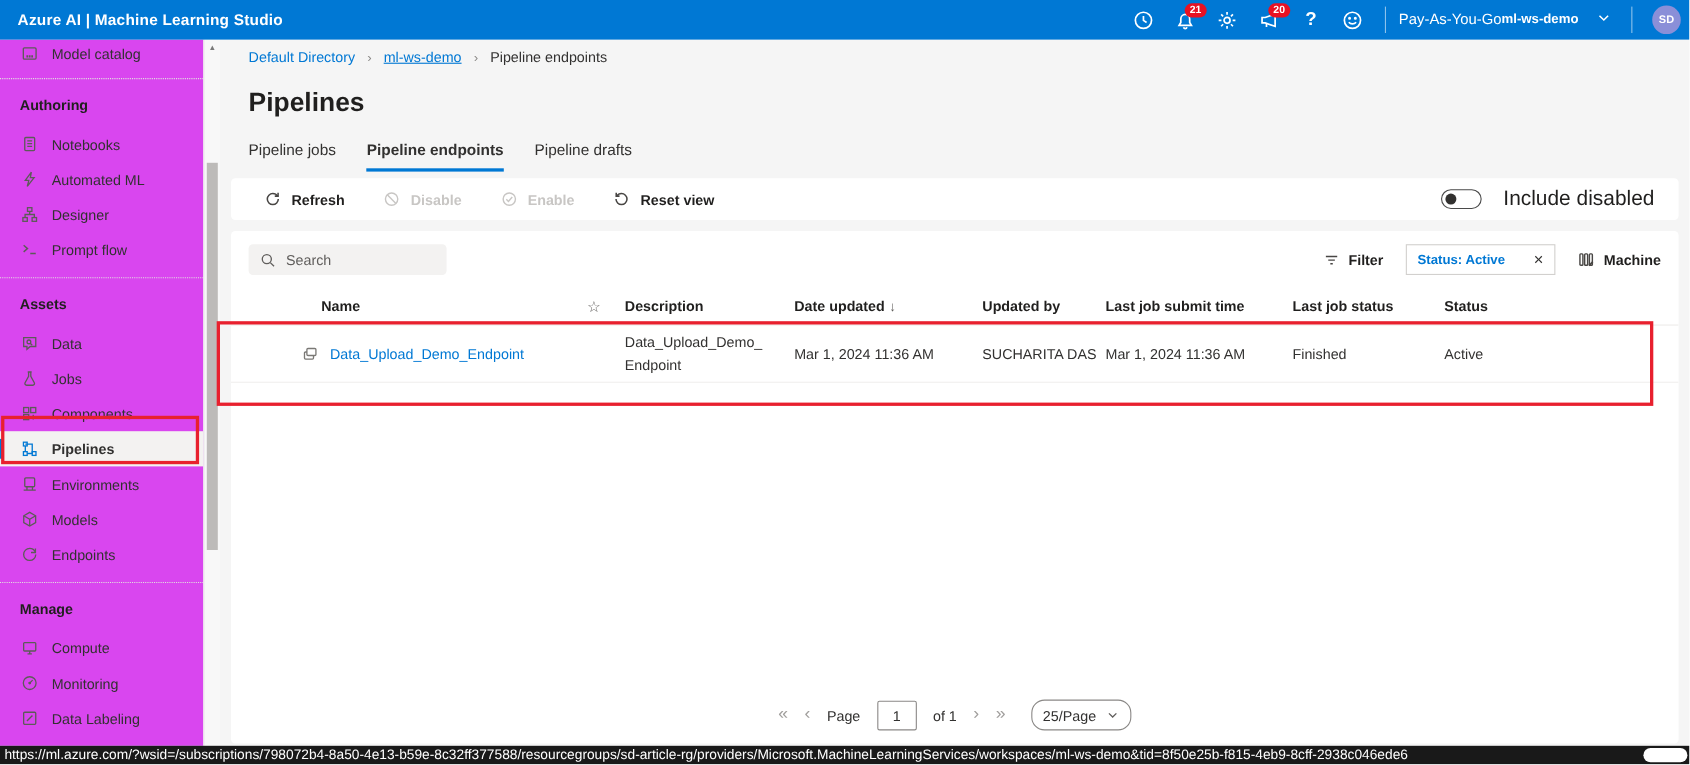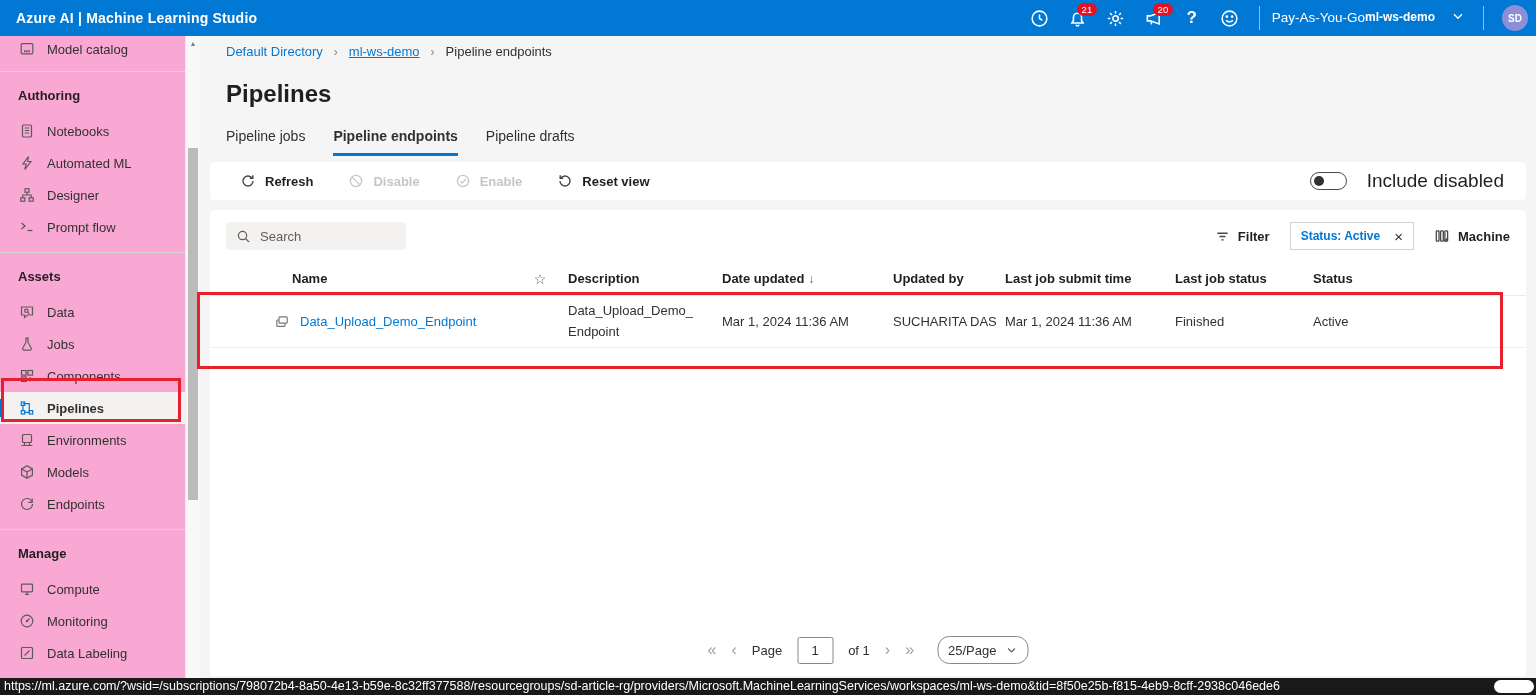--- a/index.html
+++ b/index.html
@@ -11,31 +11,31 @@
 
   
   .topbar{position:absolute; top:0; left:0; right:0; height:36px; background:var(--accent);
           color:#fff; display:flex; align-items:center; z-index:5;}
   .topbar-title{font-size:14px; font-weight:bold; padding-left:16px; letter-spacing:.2px;}
   .topbar-right{margin-left:auto; display:flex; align-items:center; gap:4px; padding-right:8px;}
   .tb-icon{width:34px; height:30px; display:flex; align-items:center; justify-content:center;
            position:relative; color:#fff; cursor:pointer;}
   .tb-icon svg{display:block;}
   .badge{position:absolute; top:0px; right:-2px; background:var(--badge); color:#fff; font-size:9.5px;
-         border-radius:9px; padding:1.5px 4.5px; font-weight:normal; line-height:1;}
+         border-radius:9px; padding:1.5px 4.5px; font-weight:bold; line-height:1;}
   .tb-divider{width:1px; height:24px; background:rgba(255,255,255,.55); margin:0 8px;}
   .account{display:flex; flex-direction:row; line-height:1.25; font-size:13.5px; text-align:left;}
   .account .ws{font-size:12px; font-weight:bold;}
   .chevron-dn{margin:0 6px 0 12px;}
   .avatar{width:26px; height:26px; border-radius:50%; background:#8a8fd8; color:#fff; font-size:10px;
           font-weight:bold; display:flex; align-items:center; justify-content:center; margin-left:6px;}
   .help-glyph{font-size:17px; font-weight:bold;}
 
   
-  .sidebar{position:absolute; top:36px; left:0; width:185px; bottom:17px; background:#f9a8d4;
+  .sidebar{position:absolute; top:36px; left:0; width:185px; bottom:17px; background:#d946ef;
            overflow:hidden; font-size:13px; color:#323130; z-index:2;}
   .nav-item{display:flex; align-items:center; gap:12px; height:32px; padding-left:18px;
             position:relative; cursor:pointer; white-space:nowrap;}
   .nav-item.first{height:26px;}
   .nav-icon{width:17px; display:flex; justify-content:center; color:#5d5b58; flex:none;}
   .nav-item.selected{background:#f3f2f1; font-weight:bold;}
   .nav-item.selected .nav-icon{color:var(--accent);}
   .nav-item.selected::before{content:""; position:absolute; left:0; top:7px; bottom:7px; width:3px;
             background:var(--accent);}
   .section-header{font-weight:bold; font-size:13px; color:#201f1e; padding:16px 0 12px 18px;
@@ -75,21 +75,21 @@
   .card-top{height:52px; display:flex; align-items:center; padding:0 16px;}
   .searchbox{width:180px; height:28px; background:#f3f2f1; border-radius:4px; display:flex;
             align-items:center; gap:9px; padding:0 10px; color:#605e5c;}
   .searchbox input{border:none; outline:none; background:transparent; font-size:13px; width:130px;
             font-family:"Liberation Sans", sans-serif; color:#323130;}
   .searchbox input::placeholder{color:#605e5c;}
   .top-right{margin-left:auto; display:flex; align-items:center; gap:20px;}
   .filter-btn,.columns-btn{display:flex; align-items:center; gap:8px; font-size:13px; font-weight:bold;
             color:#201f1e; cursor:pointer;}
   .filter-btn svg,.columns-btn svg{color:#484644;}
-  .chip{border:1px solid #d2d0ce; background:#fff; height:28px; display:flex; align-items:center; gap:14px;
+  .chip{border:1px solid #d2d0ce; background:#fff; height:28px; display:flex; align-items:center; gap:26px;
             padding:0 10px; font-size:12px; font-weight:bold; color:var(--accent); cursor:pointer;}
   .chip .x{color:#323130; font-size:15px; font-weight:normal; cursor:pointer;}
 
   .tgrid{display:grid; grid-template-columns:294px 40px 154px 171px 112px 170px 138px 1fr; padding-left:16px;}
   .thead{height:34px; align-items:center; font-size:13px; font-weight:bold; color:#201f1e;
             border-bottom:1px solid #edebe9;}
   .thead > div{padding-left:8px;}
   .th-name{padding-left:66px !important; cursor:pointer;}
   .th-star{padding-left:0 !important; text-align:center; color:#605e5c; font-size:14px; font-weight:normal;}
   .sort-arrow{font-size:12px; color:#605e5c; margin-left:4px; font-weight:normal;}

